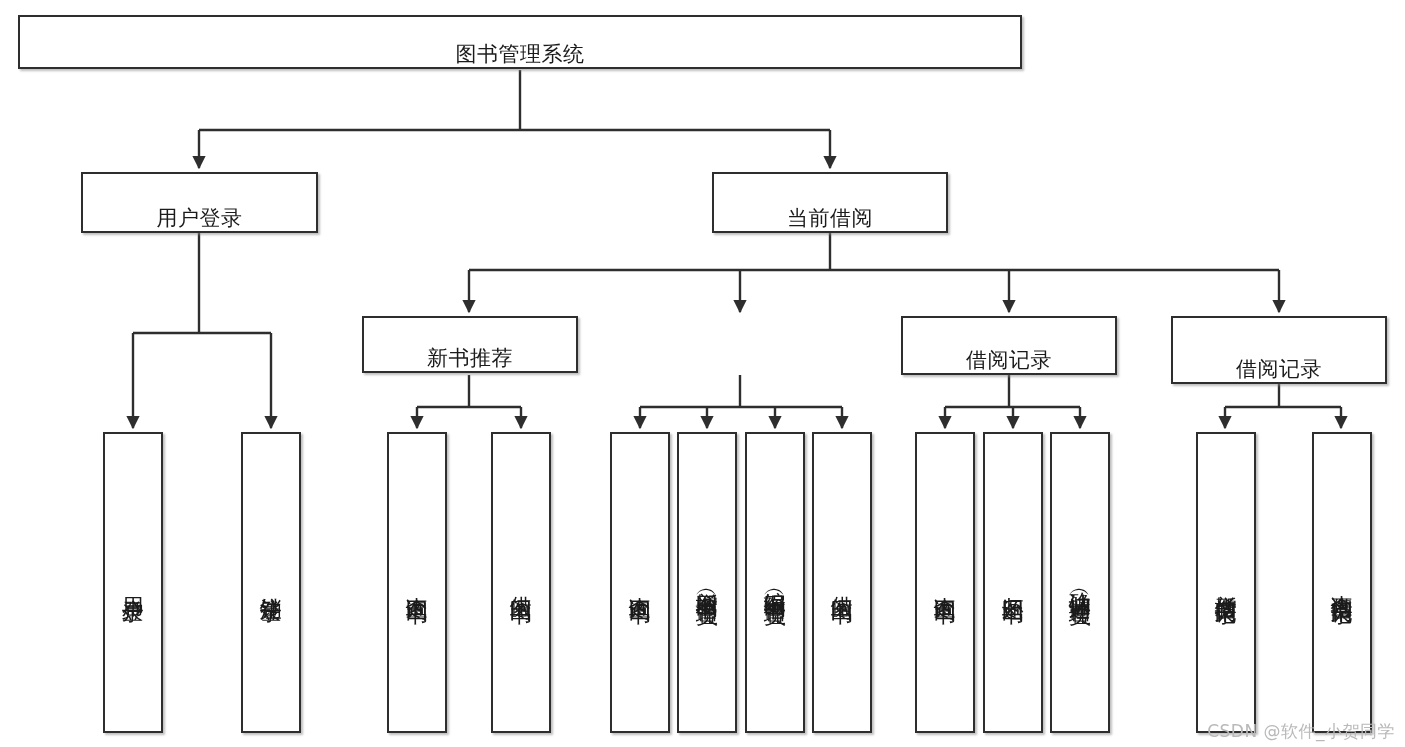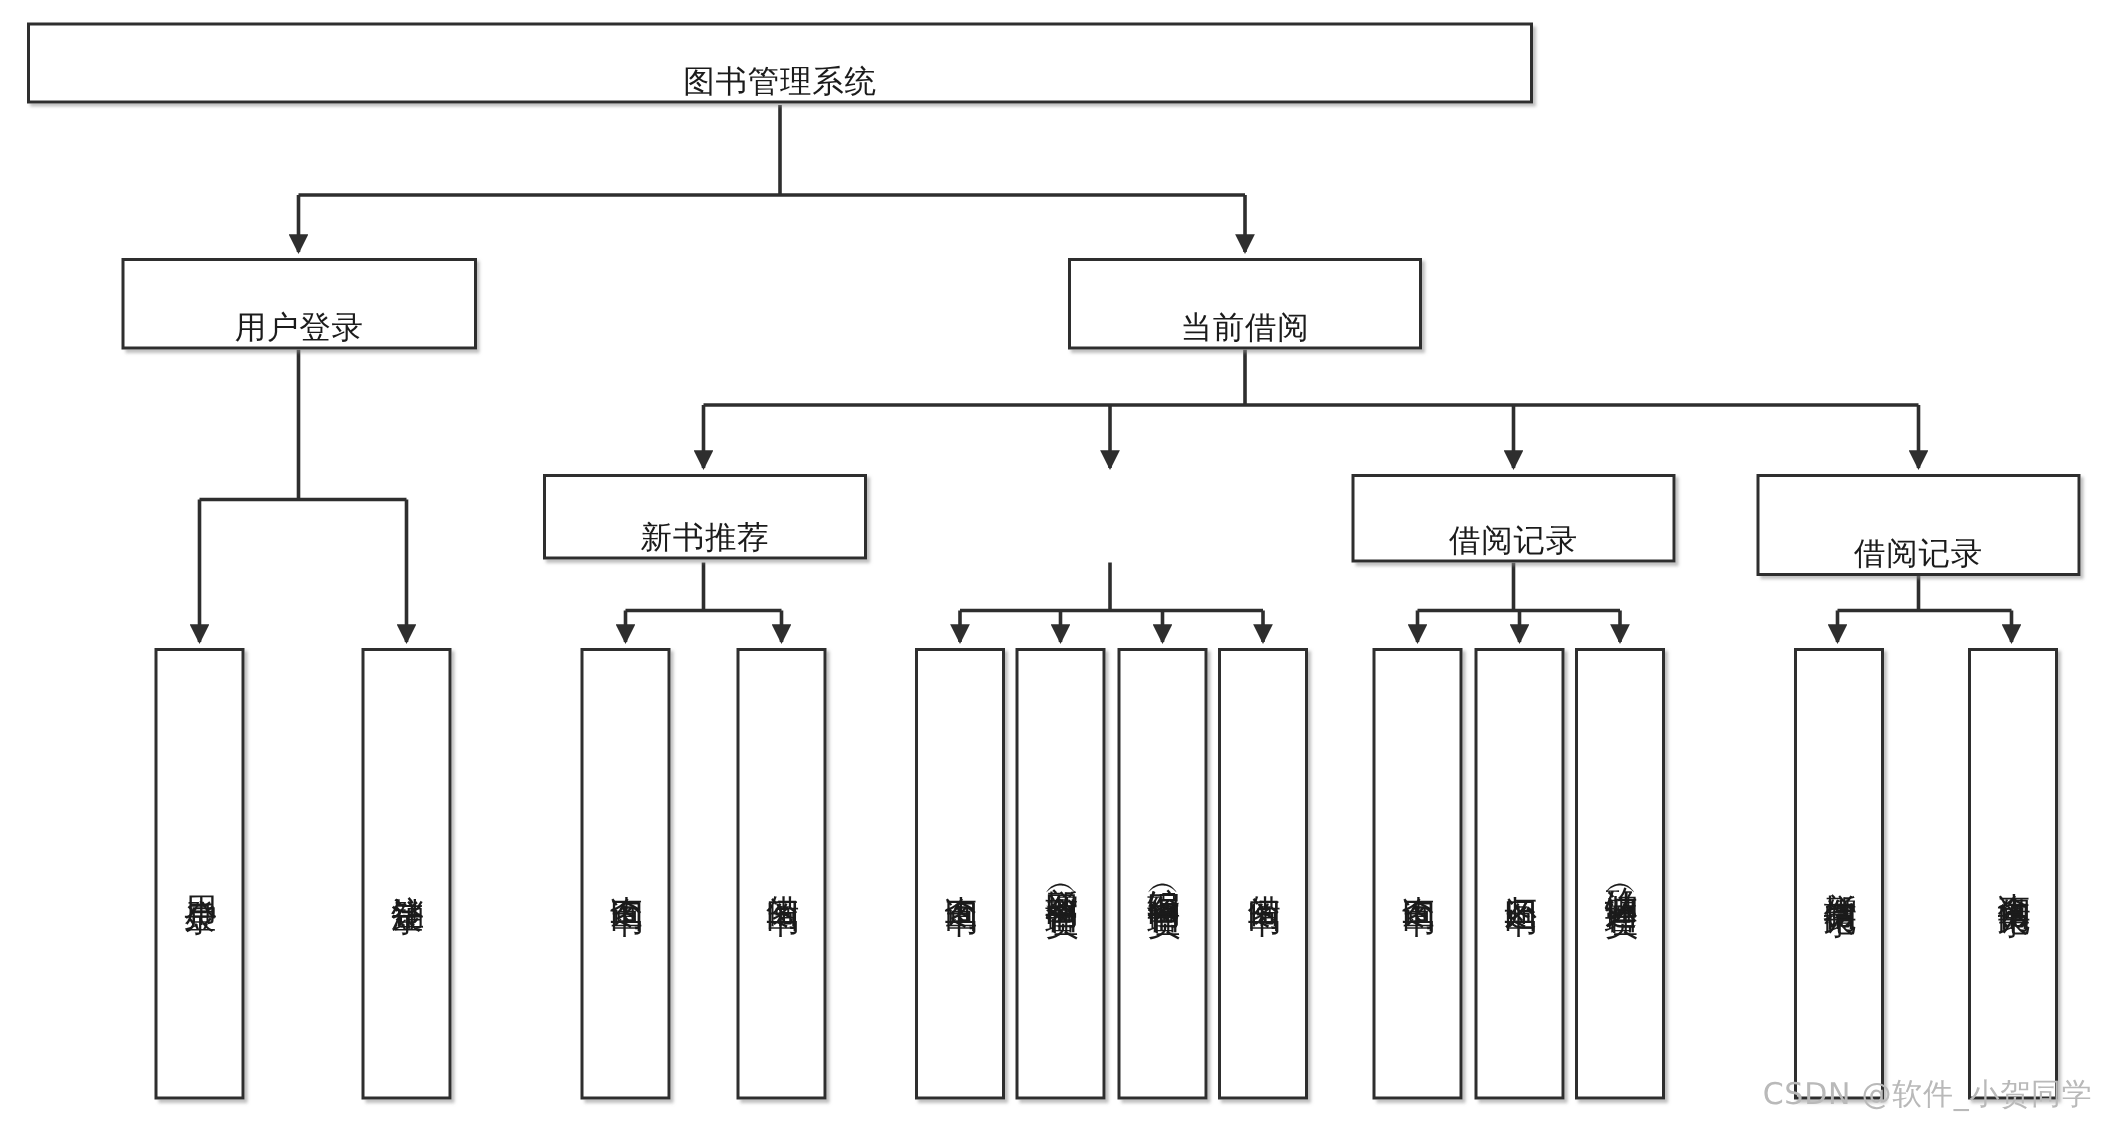--- a/index.html
+++ b/index.html
@@ -50,21 +50,21 @@
     letter-spacing: 2px;
     padding: 6px 0;
     align-items: center;
     justify-content: center;
     white-space: nowrap;
   }
   .watermark {
     position: absolute;
     right: 10px;
     bottom: 4px;
-    font-size: 20px;
+    font-size: 17px;
     color: #b9b9b9;
     letter-spacing: 0.5px;
     z-index: 20;
     white-space: nowrap;
     font-family: "DejaVu Sans", "Liberation Sans", sans-serif;
   }
 </style>
 </head>
 <body>
 

